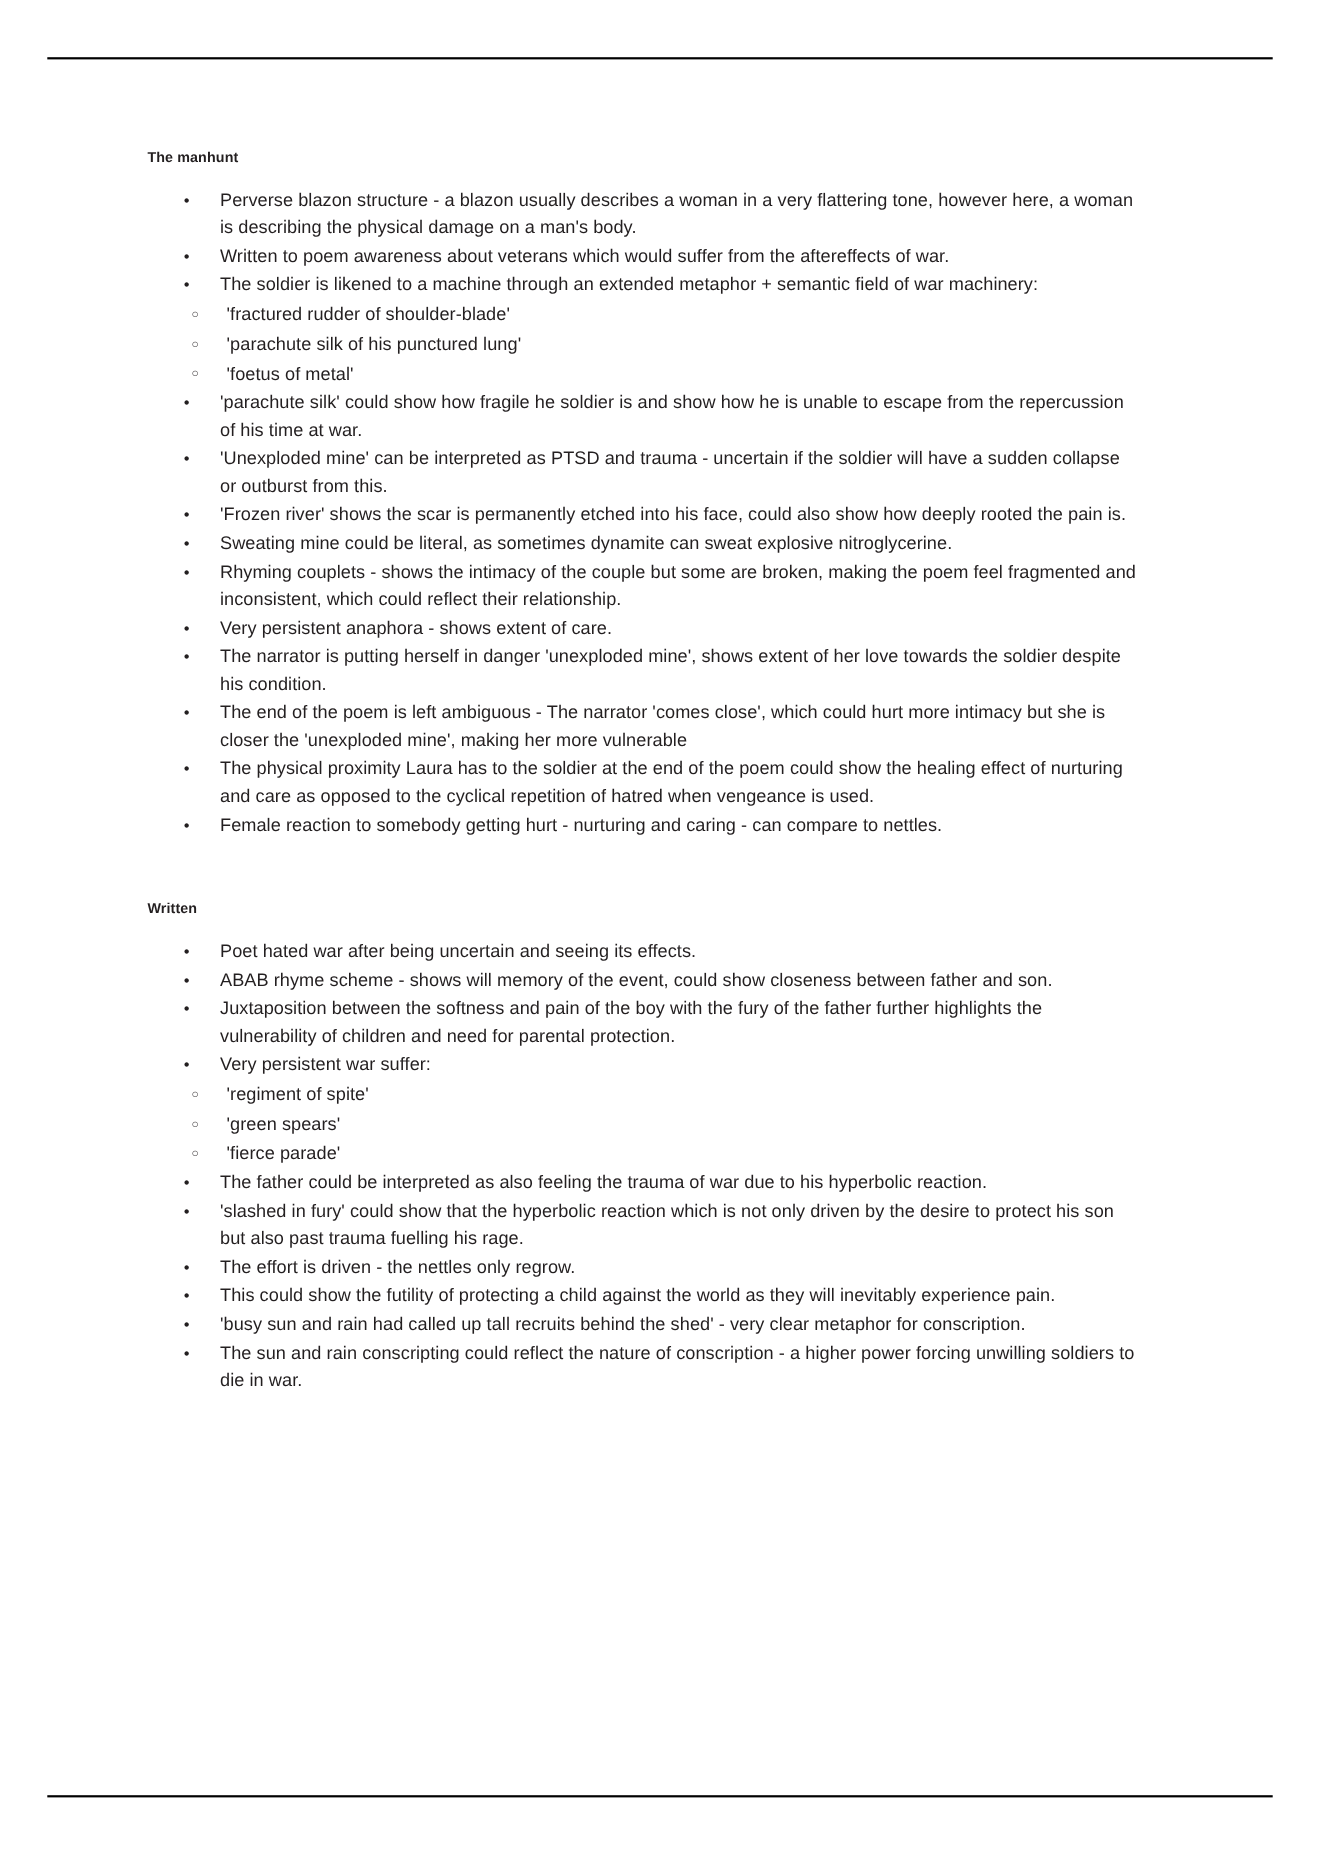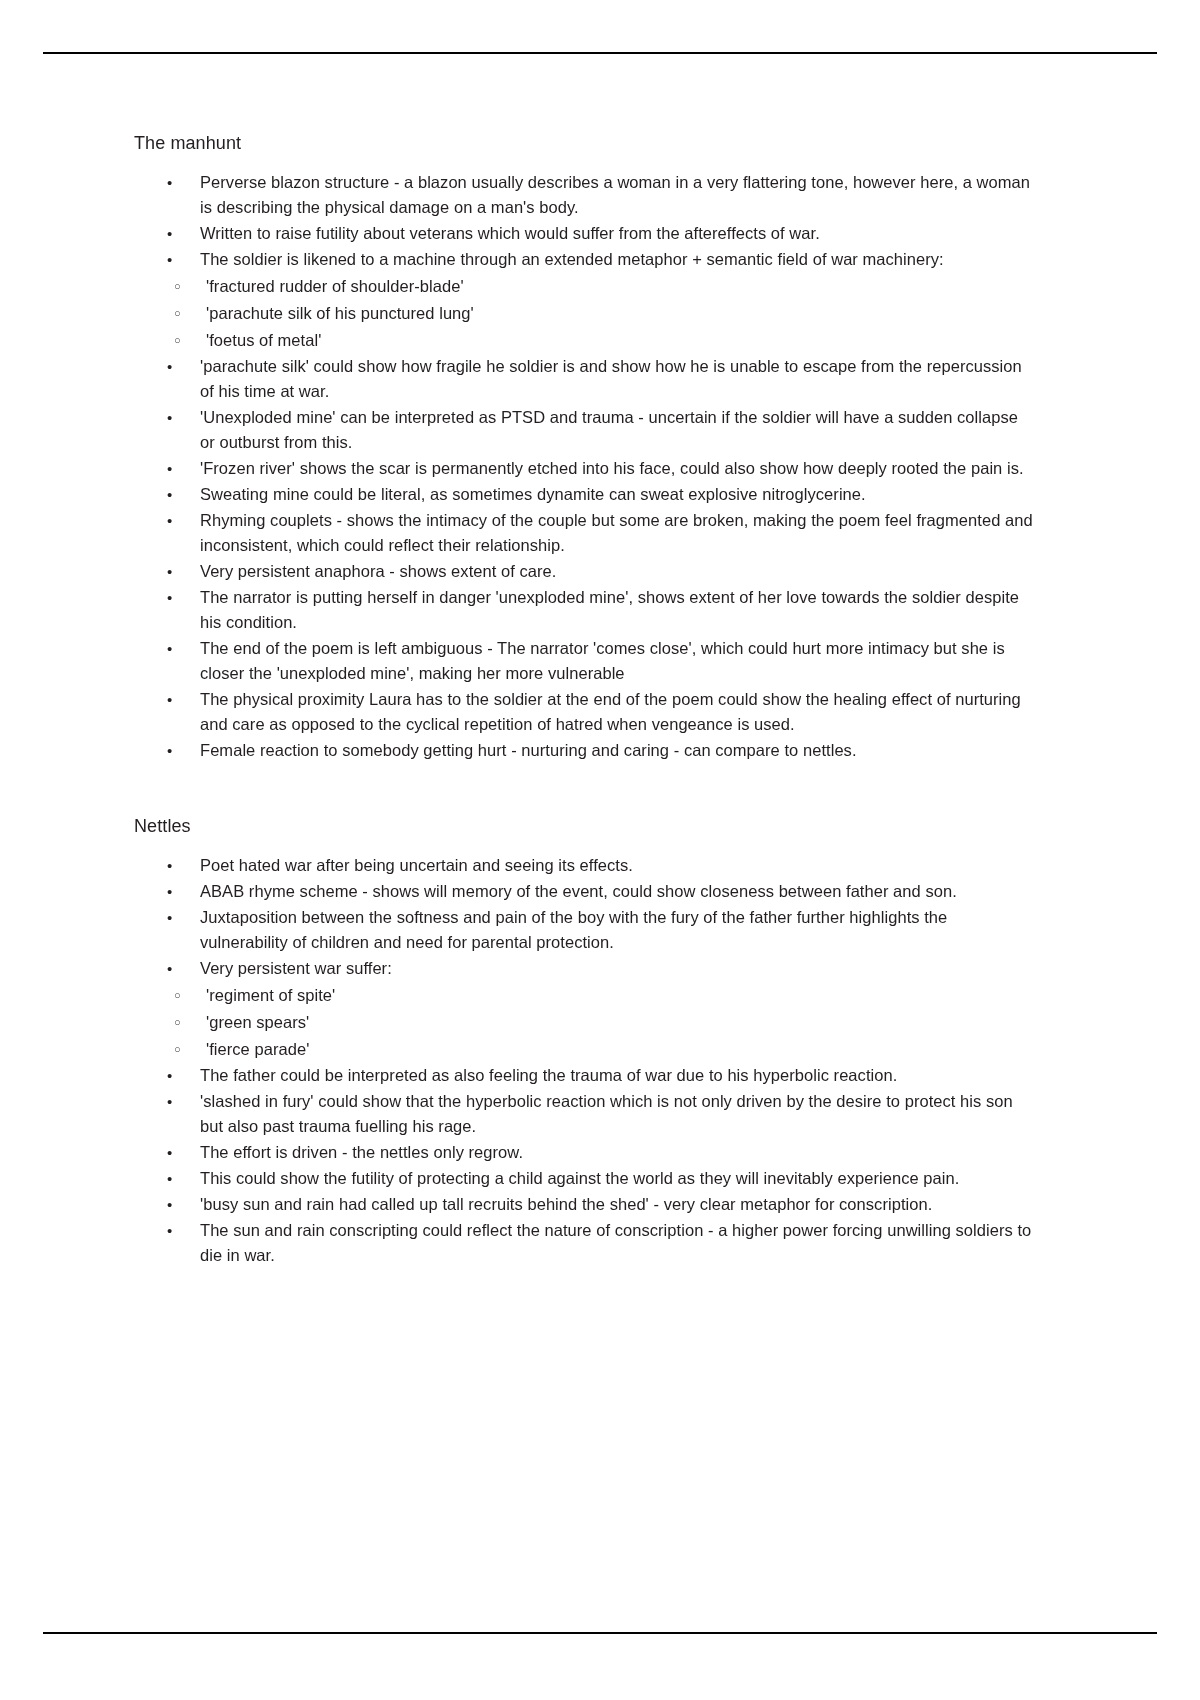--- a/index.html
+++ b/index.html
@@ -34,26 +34,26 @@
     position: absolute;
     left: 134px;
     top: 130px;
     width: 900px;
   }
 
   .section { margin: 0; }
   .section + .section { margin-top: 50px; }
 
   .section-heading {
-    font-size: 18px;
+    font-size: 13px;
     line-height: 26px;
     color: #231f20;
     letter-spacing: 0.1px;
     margin: 0 0 14px 0;
-    font-weight: 400;
+    font-weight: 700;
   }
 
   ul.level1 {
     list-style: none;
     margin: 0;
     padding: 0;
   }
   ul.level1 > li.bullet {
     position: relative;
     padding-left: 66px;
@@ -107,21 +107,21 @@
 
   <div class="section">
         <div class="section-heading">The manhunt</div>
         <ul class="level1">
           <li class="bullet">
             <span class="marker-l1">•</span>
             <span class="b-text">Perverse blazon structure - a blazon usually describes a woman in a very flattering tone, however here, a woman is describing the physical damage on a man's body.</span>
           </li>
           <li class="bullet">
             <span class="marker-l1">•</span>
-            <span class="b-text">Written to raise futility about veterans which would suffer from the aftereffects of war.</span>
+            <span class="b-text">Written to poem awareness about veterans which would suffer from the aftereffects of war.</span>
           </li>
           <li class="bullet">
             <span class="marker-l1">•</span>
             <span class="b-text">The soldier is likened to a machine through an extended metaphor + semantic field of war machinery:</span>
           </li>
           <li class="sub-wrap" style="list-style: none;">
             <ul class="level2">
               <li class="subbullet">
                 <span class="marker-l2">○</span>
                 <span class="b-text">'fractured rudder of shoulder-blade'</span>
@@ -172,21 +172,21 @@
             <span class="marker-l1">•</span>
             <span class="b-text">The physical proximity Laura has to the soldier at the end of the poem could show the healing effect of nurturing and care as opposed to the cyclical repetition of hatred when vengeance is used.</span>
           </li>
           <li class="bullet">
             <span class="marker-l1">•</span>
             <span class="b-text">Female reaction to somebody getting hurt - nurturing and caring - can compare to nettles.</span>
           </li>
         </ul>
       </div>
       <div class="section">
-        <div class="section-heading">Nettles</div>
+        <div class="section-heading">Written</div>
         <ul class="level1">
           <li class="bullet">
             <span class="marker-l1">•</span>
             <span class="b-text">Poet hated war after being uncertain and seeing its effects.</span>
           </li>
           <li class="bullet">
             <span class="marker-l1">•</span>
             <span class="b-text">ABAB rhyme scheme - shows will memory of the event, could show closeness between father and son.</span>
           </li>
           <li class="bullet">

